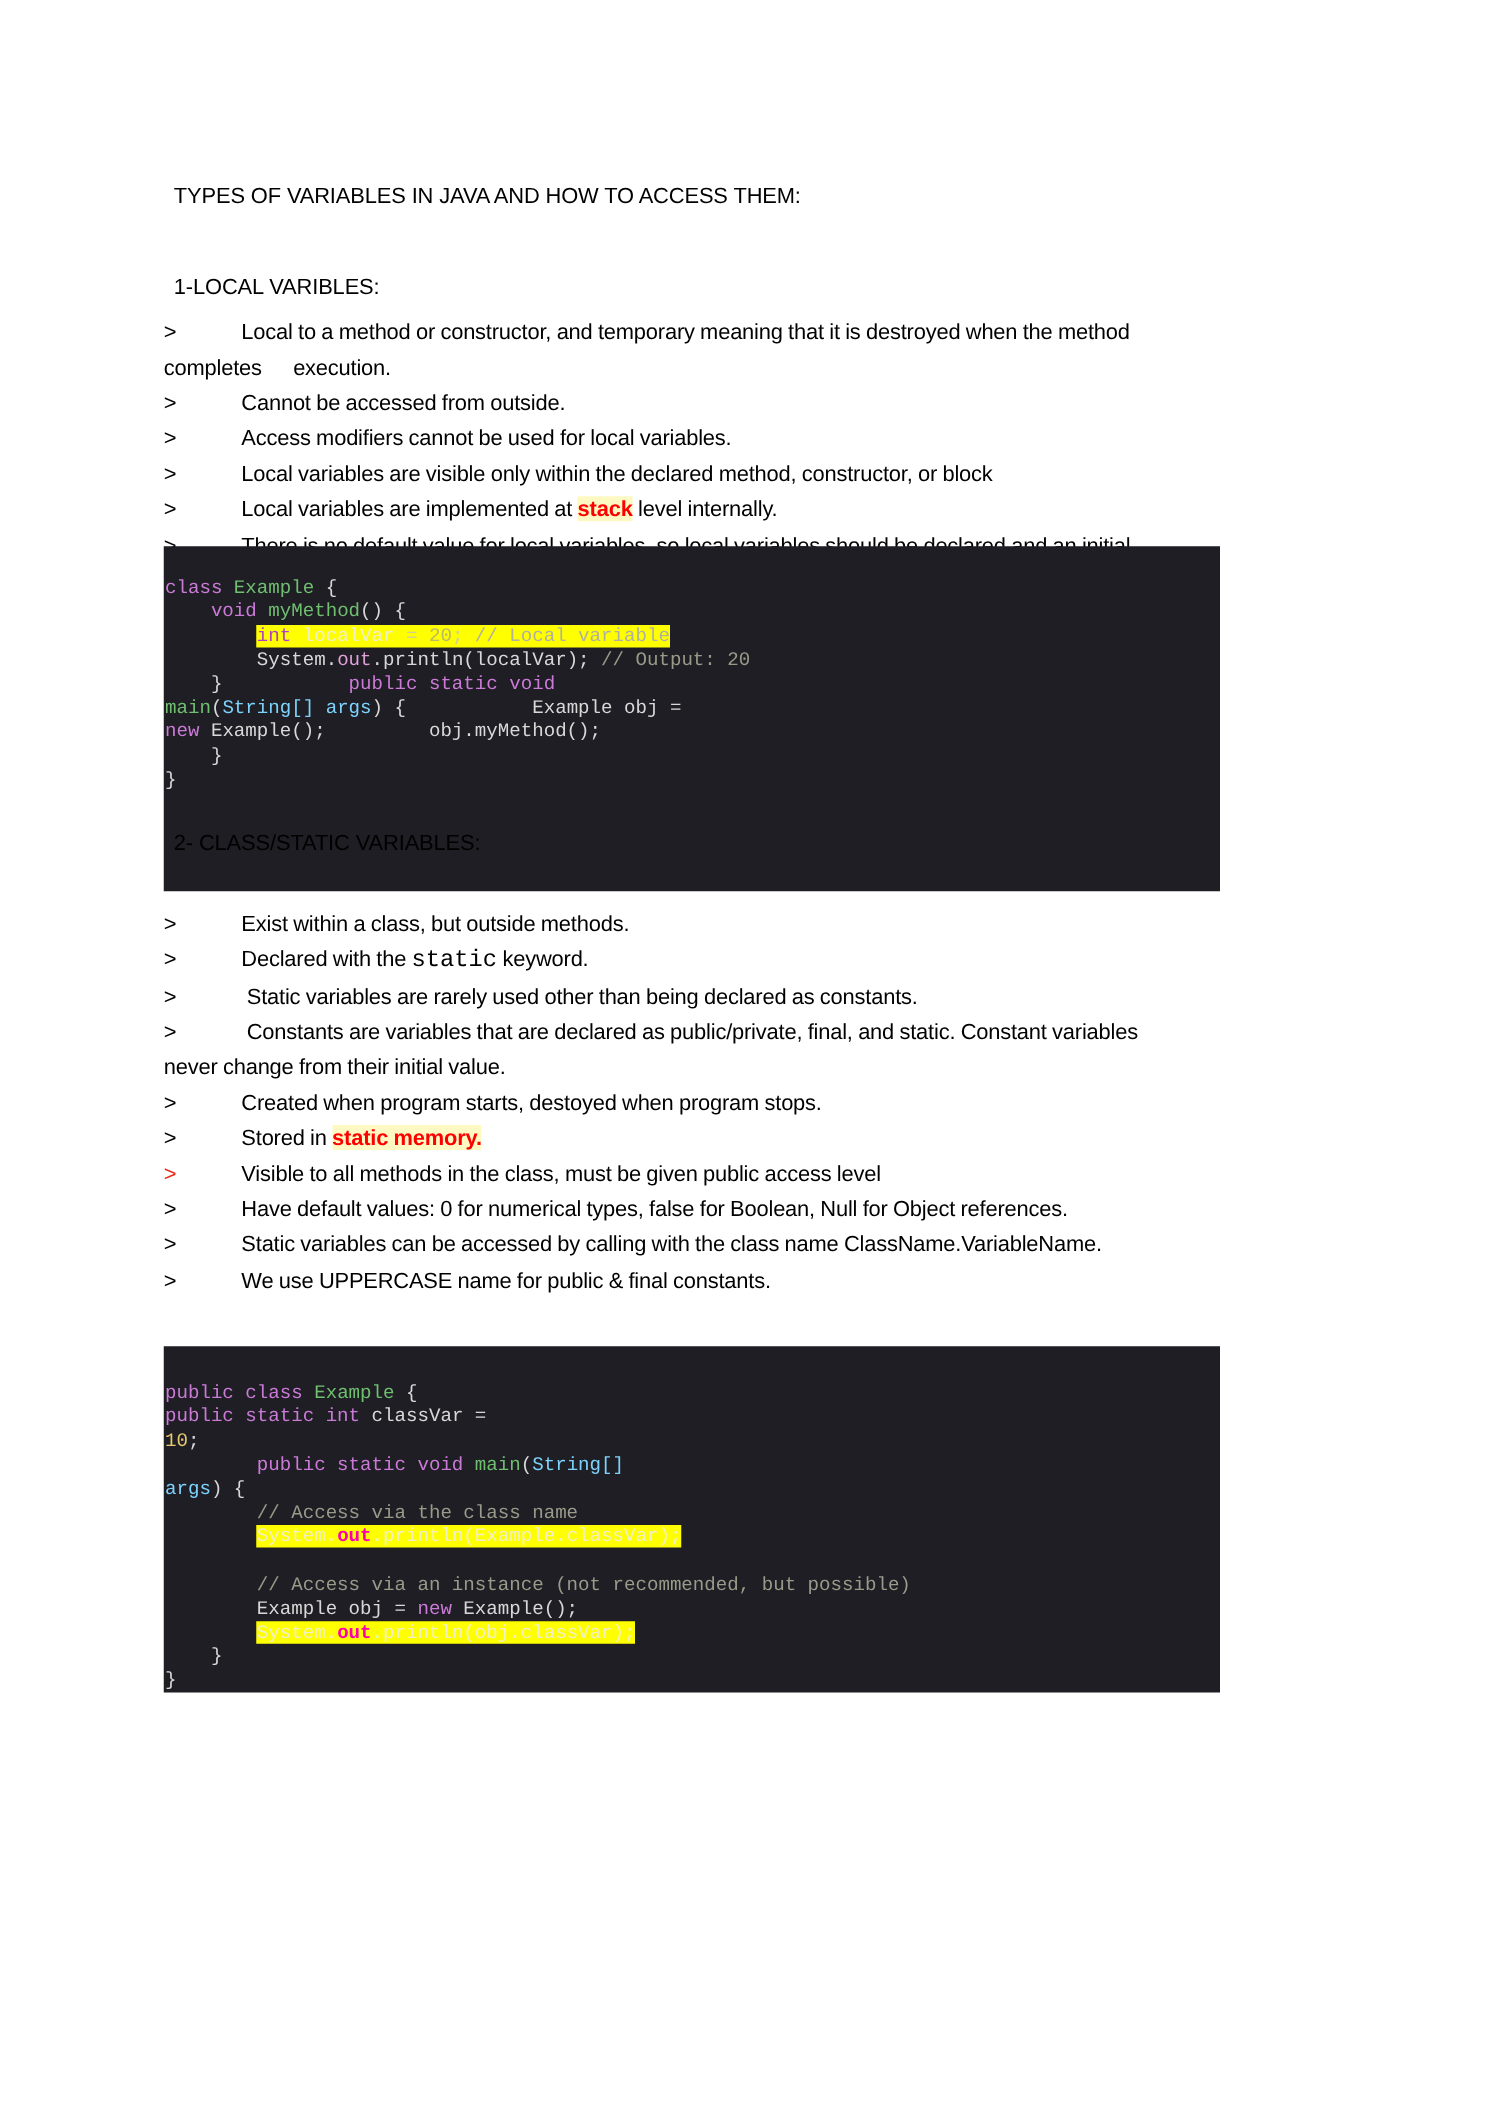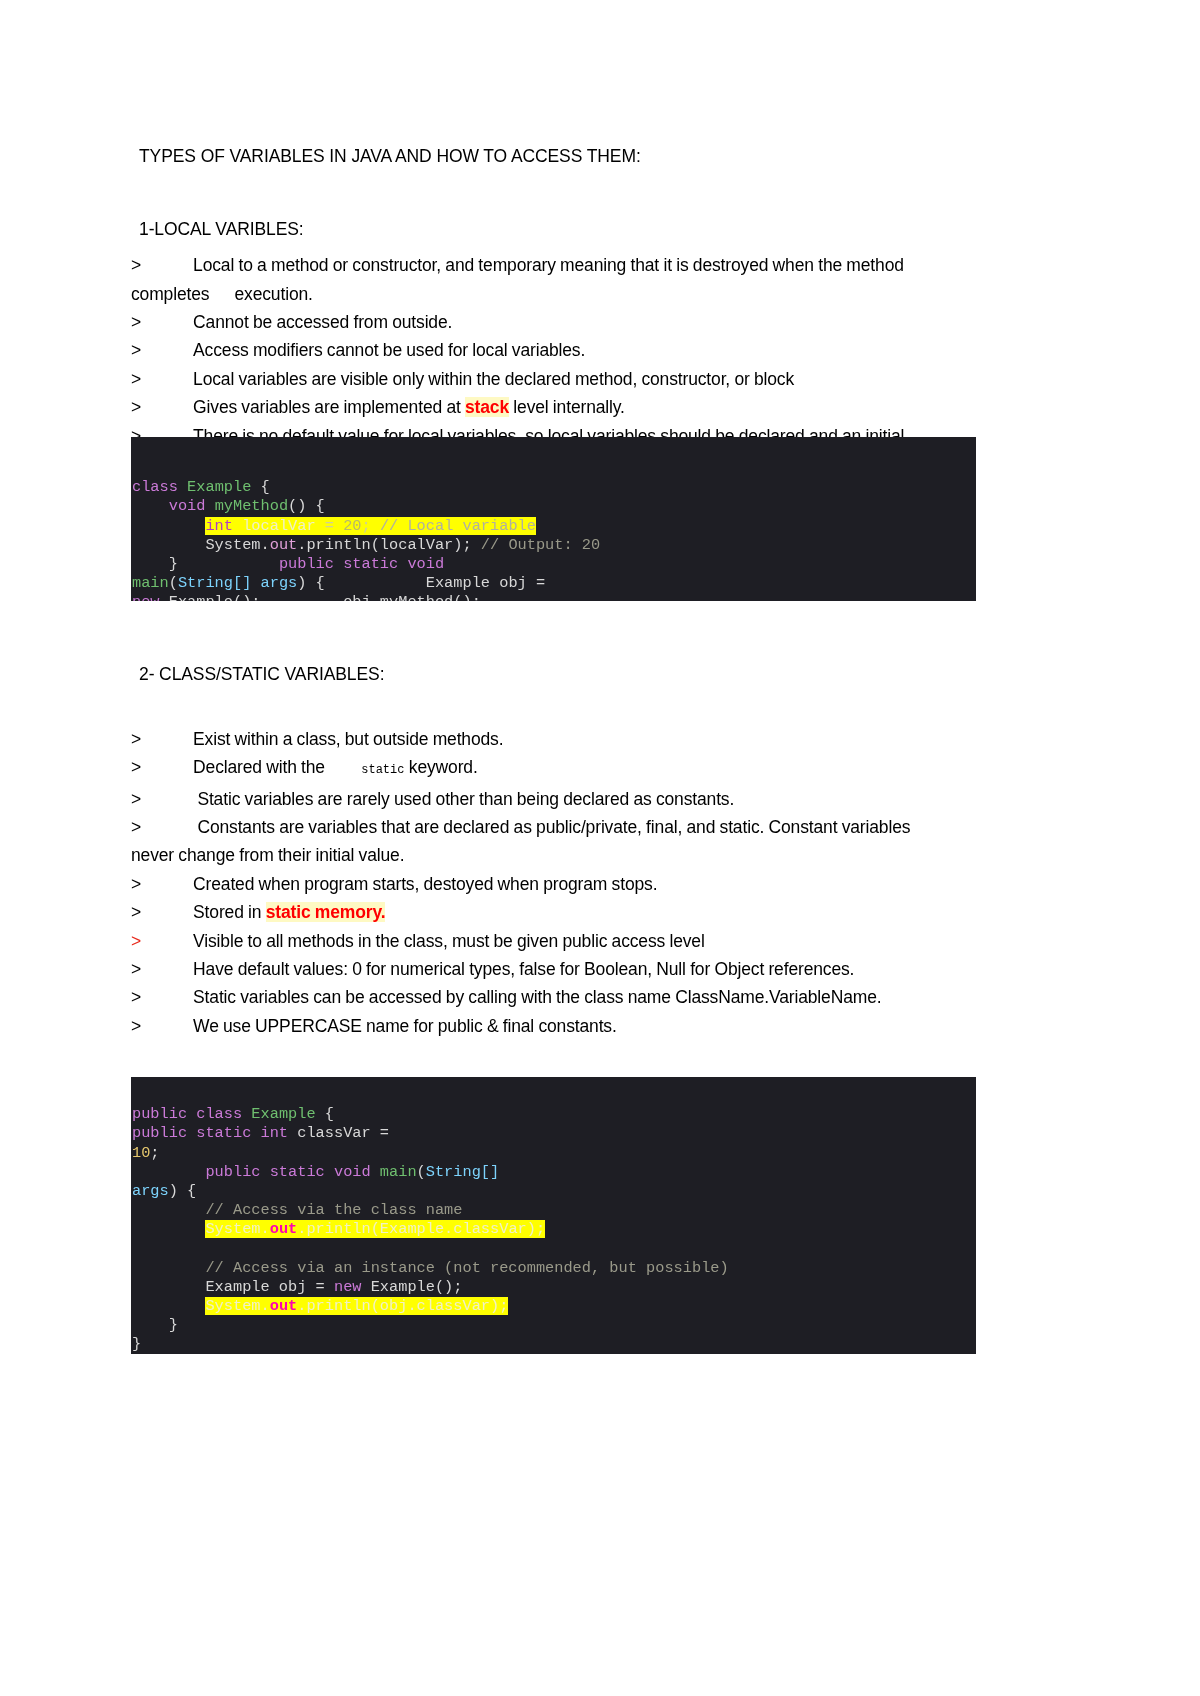--- a/index.html
+++ b/index.html
@@ -46,43 +46,42 @@
   }
   .marker { display: inline-block; }
   .marker.red { color: #e8291c; }
   .hl {
     background: #fef9c3;
     color: #ff0000;
     font-weight: 600;
   }
   .mono-inline {
     font-family: "Liberation Mono", "DejaVu Sans Mono", monospace;
-    font-size: 12px;
+    font-size: 19px;
     letter-spacing: 0;
-    margin-left: 32px;
   }
 
   
   .codeblock {
     background: #1e1e24;
     font-family: "Liberation Mono", "DejaVu Sans Mono", monospace;
     font-size: 15.3px;
     line-height: 19.2px;
     color: #d8d8d8;
     white-space: pre;
     box-sizing: border-box;
     overflow: hidden;
   }
   #code-block-1 {
     position: absolute;
     left: 131px;
     top: 437px;
     width: 845px;
-    height: 164px;
-    padding: 22px 0 0 1px;
+    height: 276px;
+    padding: 5px 0 0 1px;
   }
   #code-block-2 {
     position: absolute;
     left: 131px;
     top: 1077px;
     width: 845px;
     height: 277px;
     padding: 9px 0 0 1px;
   }
   .cl { display: block; height: 19.2px; }
@@ -123,21 +122,21 @@
     <p class="heading">1-LOCAL VARIBLES:</p>
 
     <p class="bullet"><span class="marker">&gt;</span><span style="display:inline-block;width:52px"></span><span>Local to a method or constructor, and temporary meaning that it is destroyed when the method completes	execution.</span></p>
 
     <p class="bullet"><span class="marker">&gt;</span><span style="display:inline-block;width:52px"></span><span>Cannot be accessed from outside.</span></p>
 
     <p class="bullet"><span class="marker">&gt;</span><span style="display:inline-block;width:52px"></span><span>Access modifiers cannot be used for local variables.</span></p>
 
     <p class="bullet"><span class="marker">&gt;</span><span style="display:inline-block;width:52px"></span><span>Local variables are visible only within the declared method, constructor, or block</span></p>
 
-    <p class="bullet"><span class="marker">&gt;</span><span style="display:inline-block;width:52px"></span><span>Gives variables are implemented at </span><span class="hl">stack</span><span> level internally.</span></p>
+    <p class="bullet"><span class="marker">&gt;</span><span style="display:inline-block;width:52px"></span><span>Local variables are implemented at </span><span class="hl">stack</span><span> level internally.</span></p>
 
     <p class="bullet"><span class="marker">&gt;</span><span style="display:inline-block;width:52px"></span><span>There is no default value for local variables, so local variables should be declared and an initial value should be assigned before the first use. (Gives error)</span></p>
 
   </div>
 
   <div class="codeblock" id="code-block-1">
 <span class="cl"><span class="t-kw">class</span> <span class="t-type">Example</span> <span class="t-plain">{</span></span><span class="cl"><span class="t-plain">    </span><span class="t-kw">void</span> <span class="t-type">myMethod</span><span class="t-plain">() {</span></span><span class="cl"><span class="t-plain">        </span><span class="chl"><span class="t-kw">int</span><span class="t-plain"> </span><span class="t-faint">localVar</span><span class="t-dim"> = </span><span class="t-num">20</span><span class="t-dim">; </span><span class="t-com">// Local variable</span></span></span><span class="cl"><span class="t-plain">        System.</span><span class="t-field">out</span><span class="t-plain">.println(localVar); </span><span class="t-com">// Output: 20</span></span><span class="cl"><span class="t-plain">    }           </span><span class="t-kw">public static void</span></span><span class="cl"><span class="t-type">main</span><span class="t-plain">(</span><span class="t-str">String[] args</span><span class="t-plain">) {           Example obj =</span></span><span class="cl"><span class="t-kw">new</span><span class="t-plain"> Example();         obj.myMethod();</span></span><span class="cl"><span class="t-plain">    }</span></span><span class="cl"><span class="t-plain">}</span></span>
   </div>
 
   <div class="content" style="top:652px">

